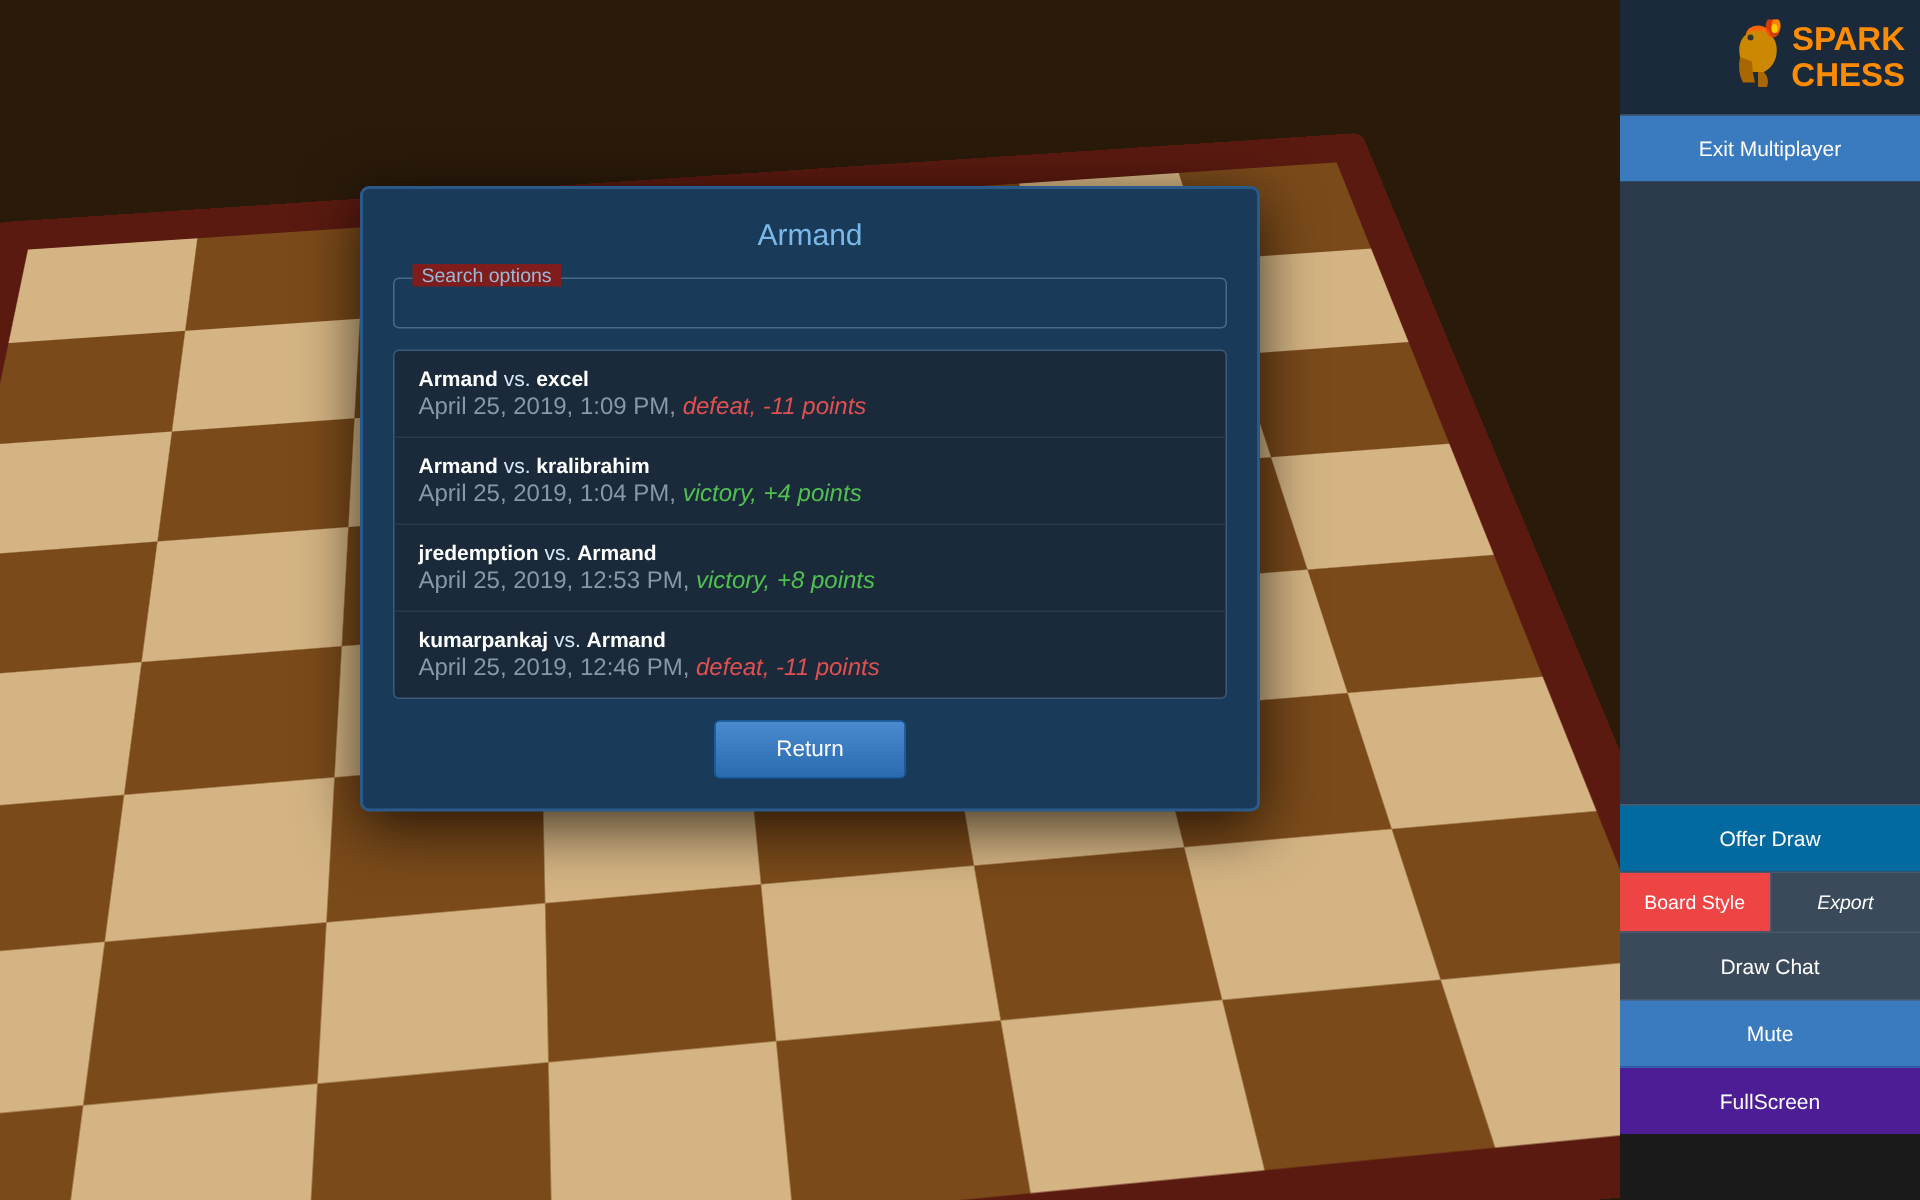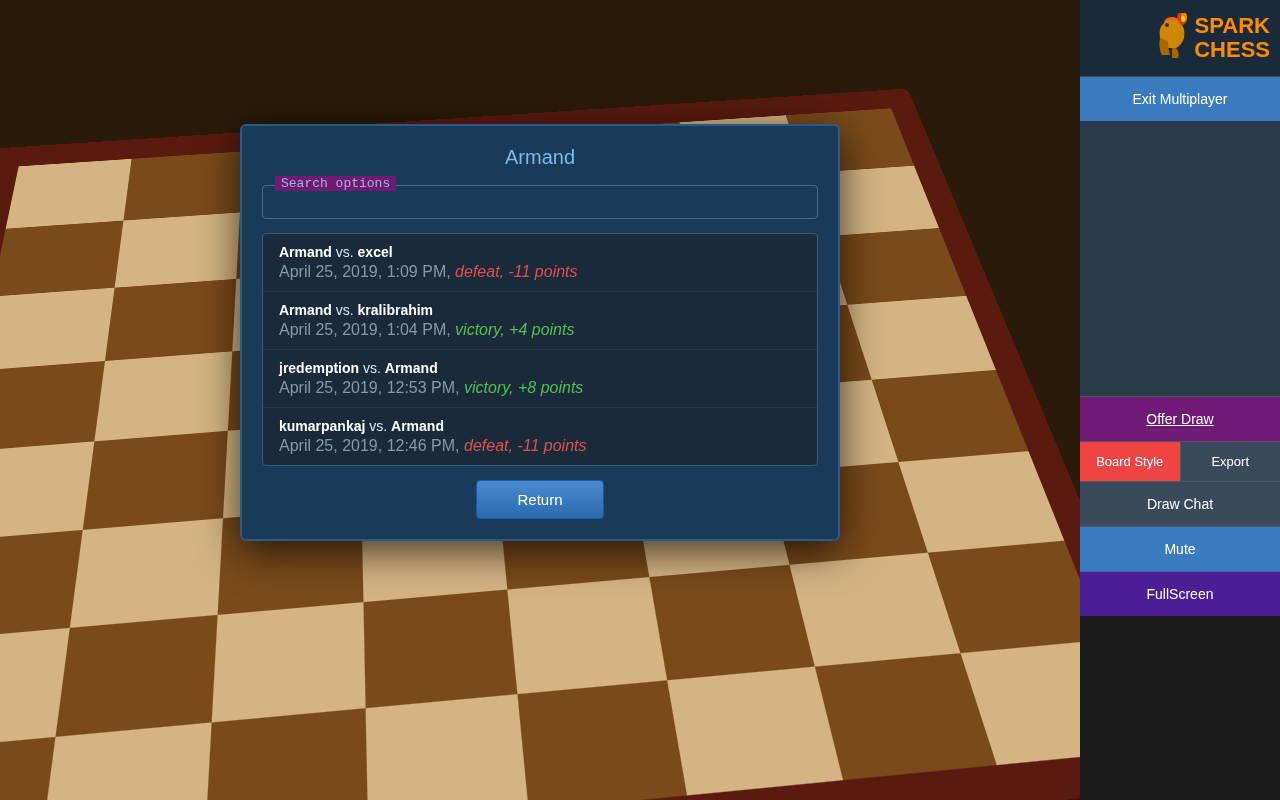--- a/index.html
+++ b/index.html
@@ -62,21 +62,21 @@
     .board-cell.dark {
       background: #7a4a1a;
     }
 
     
     .sidebar {
       position: absolute;
       top: 0;
       right: 0;
       width: 200px;
-      height: 616px;
+      height: 756px;
       background: #2a3a4a;
       display: flex;
       flex-direction: column;
     }
 
     .sidebar-logo {
       background: #1a2a3a;
       padding: 10px;
       display: flex;
       align-items: center;
@@ -112,23 +112,22 @@
       background: #3a7abf;
       font-size: 14px;
     }
 
     .sidebar-spacer {
       flex: 1;
       background: #2a3a4a;
     }
 
     .btn-offer-draw {
-      background: #701a75;
+      background: #0369a1;
       border-top: 1px solid #4a5a6a;
-      text-decoration: underline;
     }
 
     .sidebar-row {
       display: flex;
       border-top: 1px solid #4a5a6a;
     }
 
     .btn-board-style {
       flex: 1;
       background: #ef4444;
@@ -143,20 +142,21 @@
 
     .btn-export {
       flex: 1;
       background: #3a4a5a;
       padding: 12px 5px;
       text-align: center;
       font-size: 13px;
       color: white;
       cursor: pointer;
       border: none;
+      font-style: italic;
     }
 
     .btn-open-chat {
       background: #3a4a5a;
       border-top: 1px solid #4a5a6a;
     }
 
     .btn-mute {
       background: #3a7abf;
       border-top: 1px solid #4a5a6a;
@@ -200,25 +200,24 @@
       border-radius: 4px;
       padding: 16px;
       margin-bottom: 14px;
       position: relative;
     }
 
     .search-options-legend {
       position: absolute;
       top: -10px;
       left: 12px;
-      background: #701a75;
+      background: #7f1d1d;
       padding: 0 6px;
       color: #9ab8d8;
       font-size: 13px;
-      font-family: Liberation Mono, monospace;
     }
 
     .search-fields {
       display: flex;
       gap: 12px;
       align-items: flex-end;
     }
 
     .field-group {
       display: flex;

